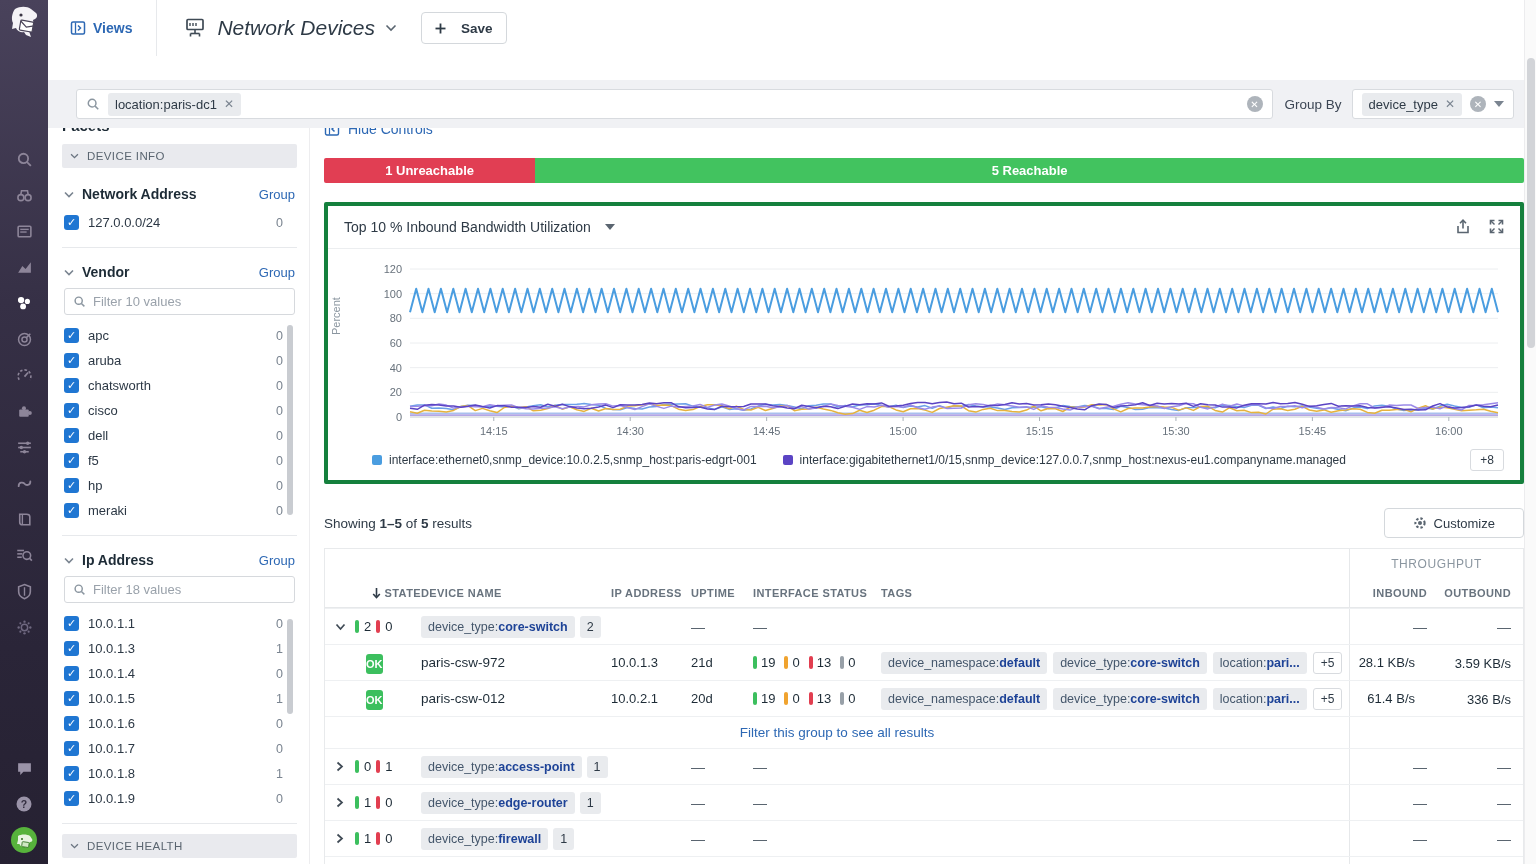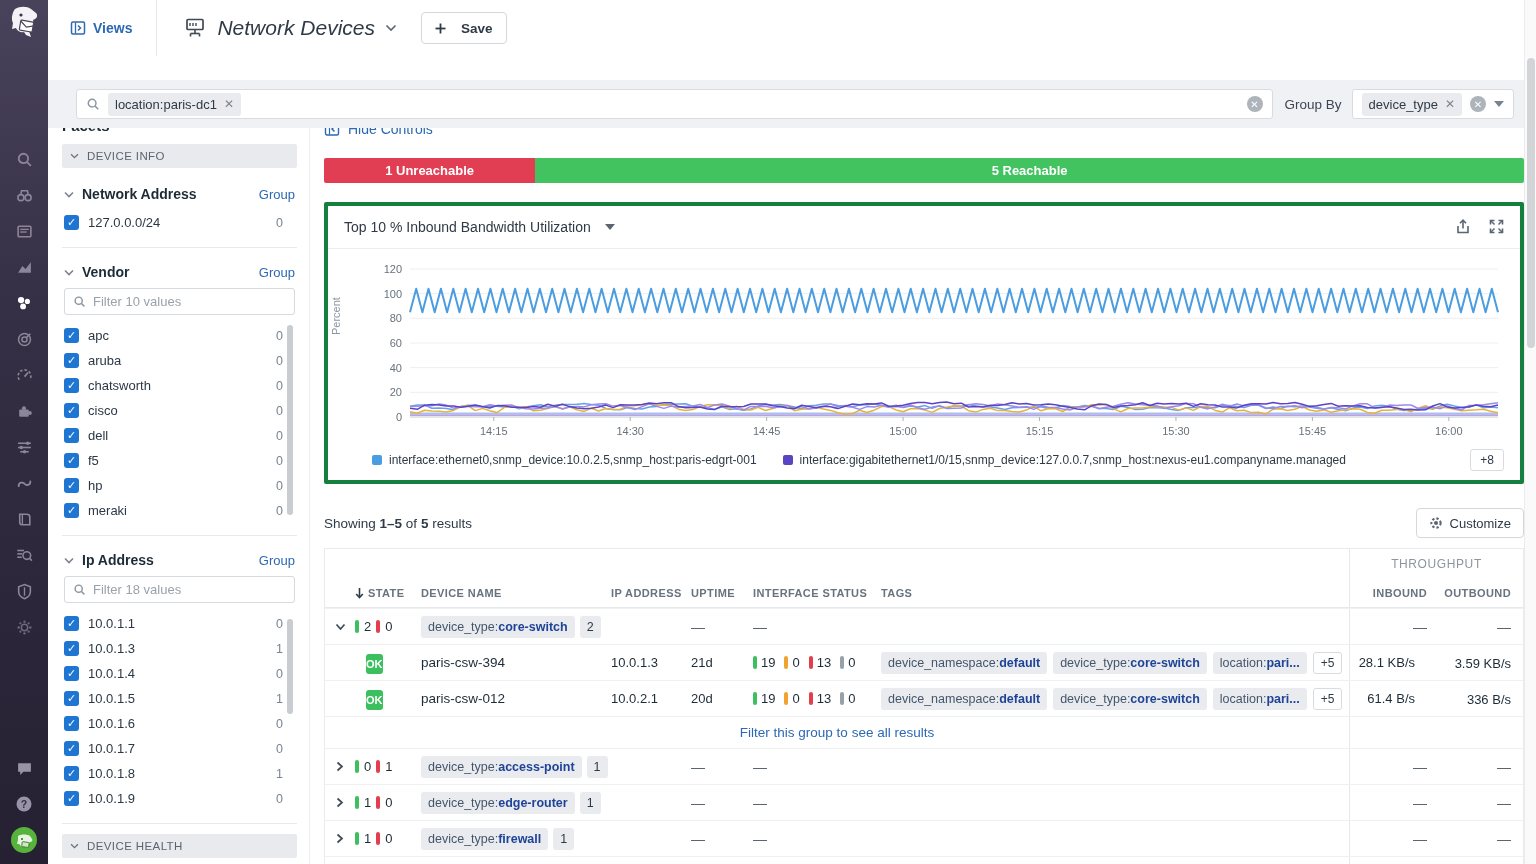--- a/index.html
+++ b/index.html
@@ -90,21 +90,21 @@
     font-size:11px; color:#8b96a0; }
   .legend { display:flex; align-items:center; gap:26px; padding:6px 16px 13px 44px; position:relative; }
   .legend-item { display:flex; align-items:center; gap:7px; font-size:12px; color:#2e3a45; }
   .legend-swatch { width:10px; height:10px; border-radius:2px; flex:none; }
   .legend-more { position:absolute; right:16px; top:2px; border:1px solid #d8dbdf; border-radius:3px;
     padding:3px 9px; font-size:12px; color:#2e3a46; background:#fff; cursor:pointer; }
 
   .results-bar { margin-top:24px; display:flex; align-items:center; }
   .results-text { font-size:13.5px; color:#2e3a46; }
   .customize-btn { margin-left:auto; display:flex; align-items:center; gap:7px; border:1px solid #d4d8dc;
-    border-radius:4px; height:30px; padding:0 12px; font-size:13px; color:#2e3a46; background:#fff; cursor:pointer; }
+    border-radius:4px; height:30px; padding:0 28px; font-size:13px; color:#2e3a46; background:#fff; cursor:pointer; }
 
   
   .table { margin-top:10px; border:1px solid #e8eaec; border-bottom:none; }
   .trow { display:grid; grid-template-columns:30px 66px 190px 80px 62px 128px 1fr 90px 84px; align-items:center; }
   .th1 { height:30px; }
   .th2 { height:29px; border-bottom:1px solid #e6e8ea; }
   .th1 .thru { grid-column:8/10; text-align:center; font-size:12px; color:#8b96a0; letter-spacing:.6px;
     border-left:1px solid #e6e8ea; height:100%; display:flex; align-items:center; justify-content:center; }
   .colhdr { font-size:11px; font-weight:bold; color:#68737e; letter-spacing:.4px; }
   .right { text-align:right; padding-right:12px; }
@@ -627,21 +627,21 @@
 
   <div class="table">
 
     <div class="trow th1">
       <div style="grid-column:1/8"></div>
       <div class="thru">THROUGHPUT</div>
     </div>
 
     <div class="trow th2">
       <div></div>
-      <div class="colhdr" style="display:flex;align-items:center;gap:4px;">
+      <div class="colhdr" style="display:flex;align-items:center;gap:4px;justify-content:flex-end;">
         <svg width="9" height="12" viewBox="0 0 9 12">
             <line x1="4.5" y1="1" x2="4.5" y2="9.5" stroke="#2e3a46" stroke-width="1.6"></line>
             <polyline points="1.2,7 4.5,10.6 7.8,7" stroke="#2e3a46" stroke-width="1.6" fill="none"></polyline>
           </svg>
         <span>STATE</span>
       </div>
       <div class="colhdr">DEVICE NAME</div>
       <div class="colhdr">IP ADDRESS</div>
       <div class="colhdr">UPTIME</div>
       <div class="colhdr">INTERFACE STATUS</div>
@@ -673,21 +673,21 @@
       <div></div>
       <div class="bleft right">
           <span class="dash">—</span>
         </div>
       <div class="right"><span class="dash">—</span></div>
     </div>
 
     <div class="trow drow">
       <div></div>
       <div><span class="ok-badge">OK</span></div>
-      <div class="dname">paris-csw-394</div>
+      <div class="dname">paris-csw-972</div>
       <div class="dval">10.0.1.3</div>
       <div class="dval">21d</div>
       <div class="iface">
         <span class="vbar g"></span>
           <span>19</span>
         <span class="vbar y"></span>
           <span>0</span>
         <span class="vbar r"></span>
           <span>13</span>
         <span class="vbar n"></span>

